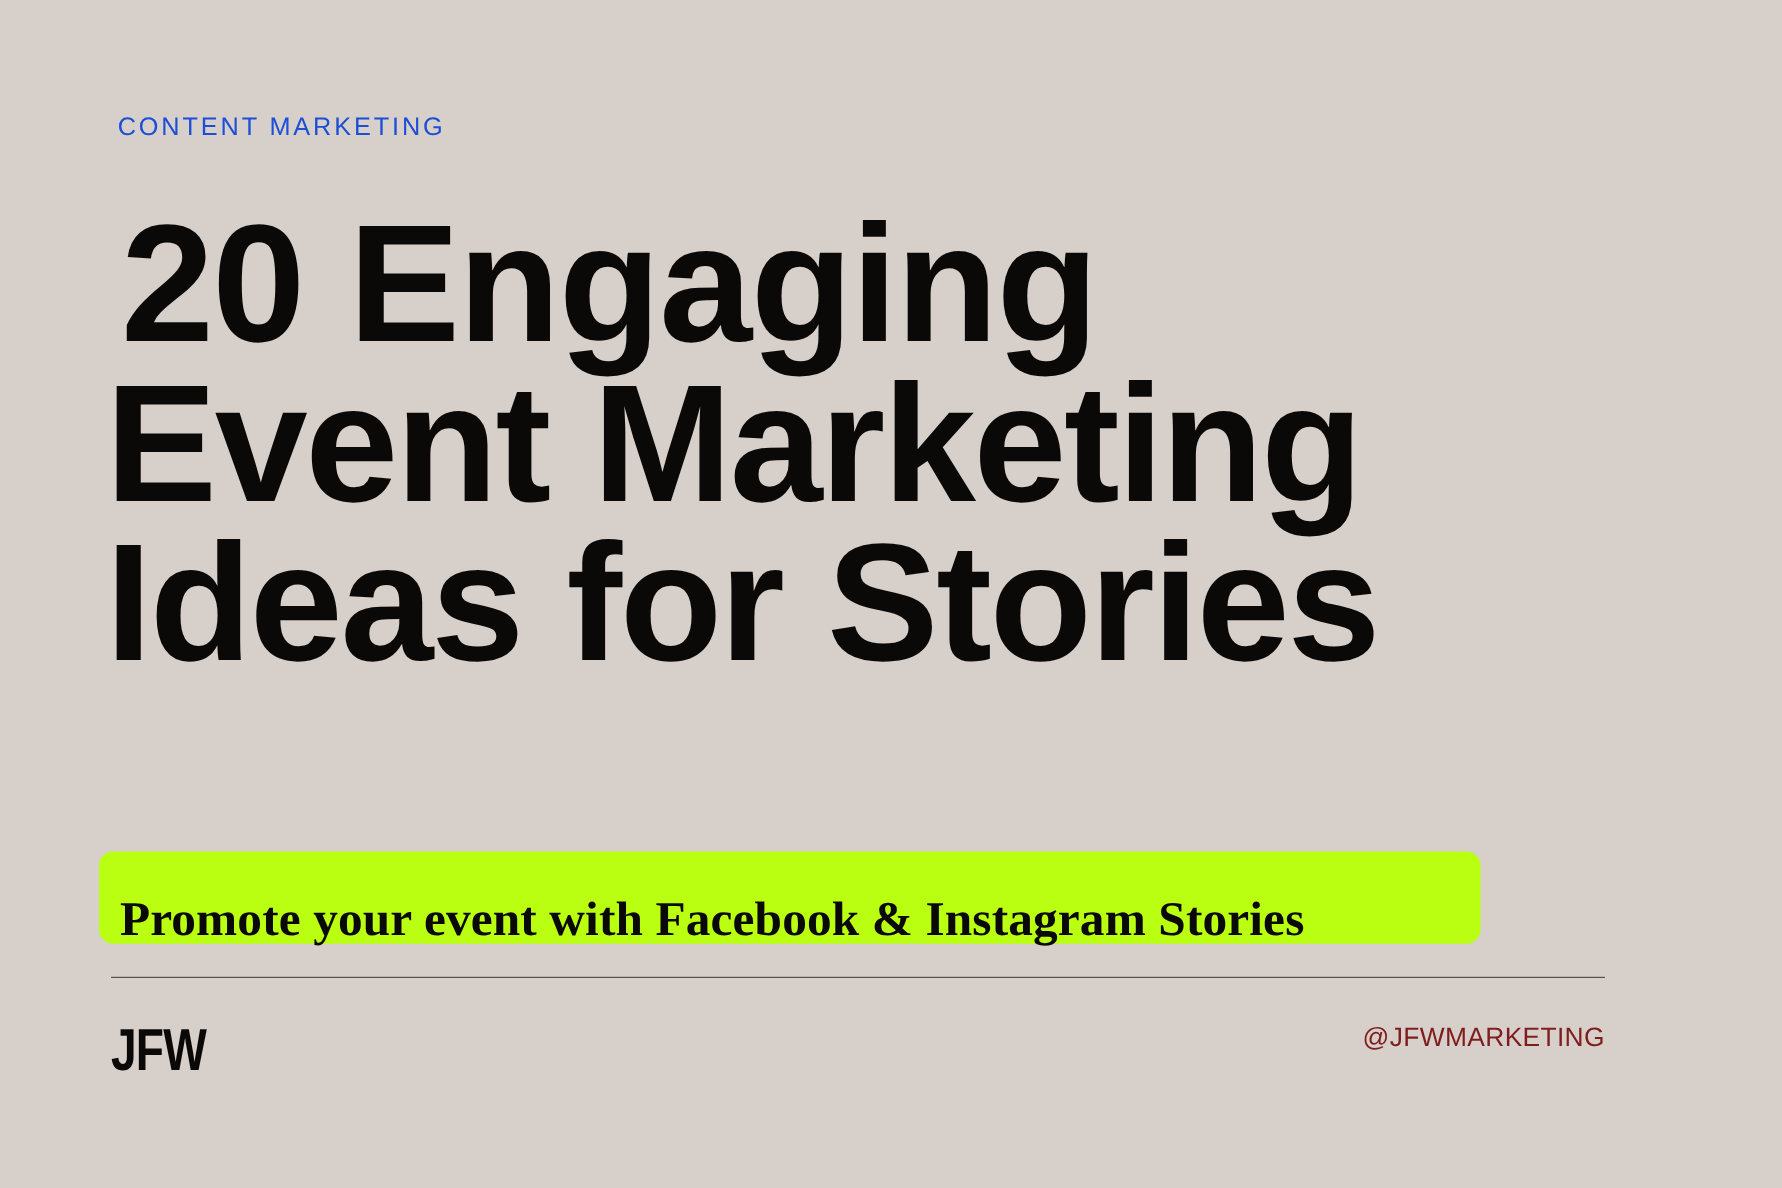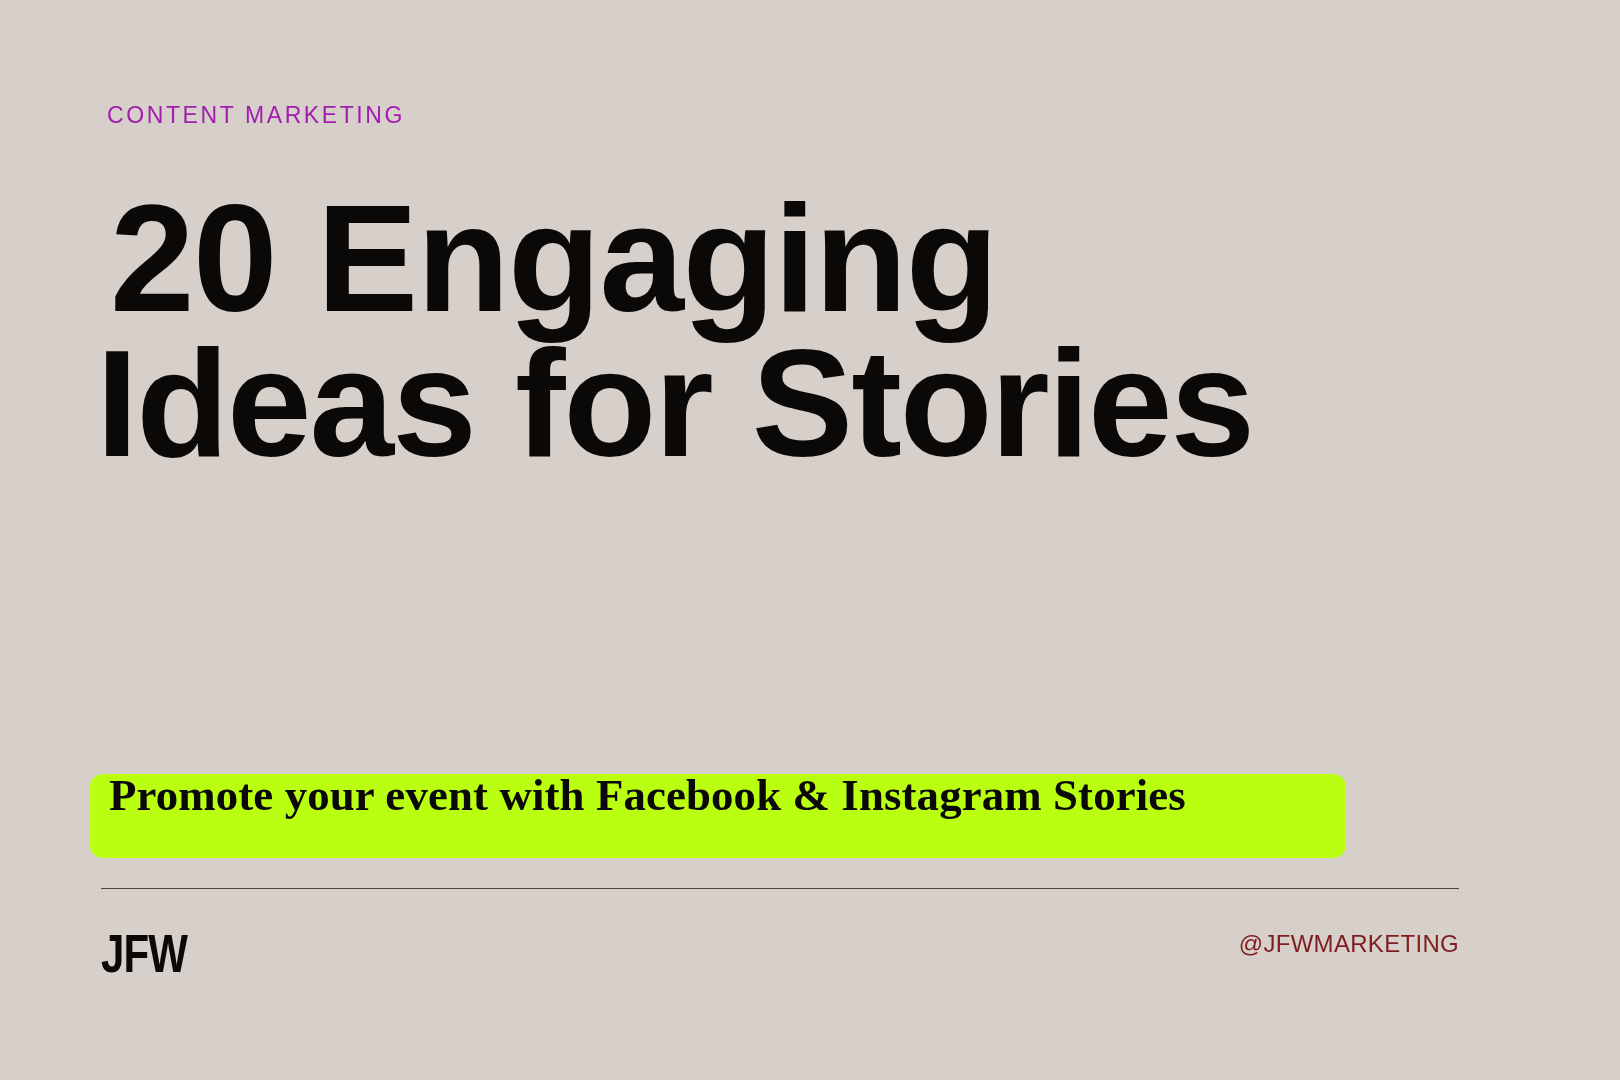--- a/index.html
+++ b/index.html
@@ -25,21 +25,21 @@
 
   
   .eyebrow {
     position: absolute;
     left: 107px;
     top: 104px;
     font-family: "Liberation Sans", sans-serif;
     font-size: 23px;
     font-weight: 400;
     letter-spacing: 2.6px;
-    color: #a21caf;
+    color: #1d4ed8;
     text-transform: uppercase;
     white-space: nowrap;
     line-height: 1;
   }
 
   
   .headline {
     position: absolute;
     left: 96px;
     top: 186px;
@@ -65,21 +65,21 @@
   .pill {
     position: absolute;
     left: 90px;
     top: 774px;
     width: 1256px;
     height: 84px;
     background: #baff12;
     border-radius: 13px;
     box-sizing: border-box;
     display: flex;
-    align-items: flex-start;
+    align-items: flex-end;
     justify-content: flex-start;
     padding: 0 18px 0 19px;
   }
   .pill-text {
     font-family: "Liberation Serif", "DejaVu Serif", serif;
     font-weight: 700;
     font-size: 44px;
     line-height: 1;
     letter-spacing: 0.1px;
     color: #0b0907;
@@ -152,20 +152,21 @@
 </style>
 </head>
 <body>
 
 <div id="slide">
 
   <div class="eyebrow">CONTENT MARKETING</div>
 
   <div class="headline">
     <div class="headline-line l1">20 Engaging</div>
+    <div class="headline-line l2">Event Marketing</div>
     <div class="headline-line l3">Ideas for Stories</div>
   </div>
 
   <div class="pill">
     <span class="pill-text">Promote your event with Facebook &amp; Instagram Stories</span>
   </div>
 
   <div class="divider"></div>
 
   <div class="footer">

